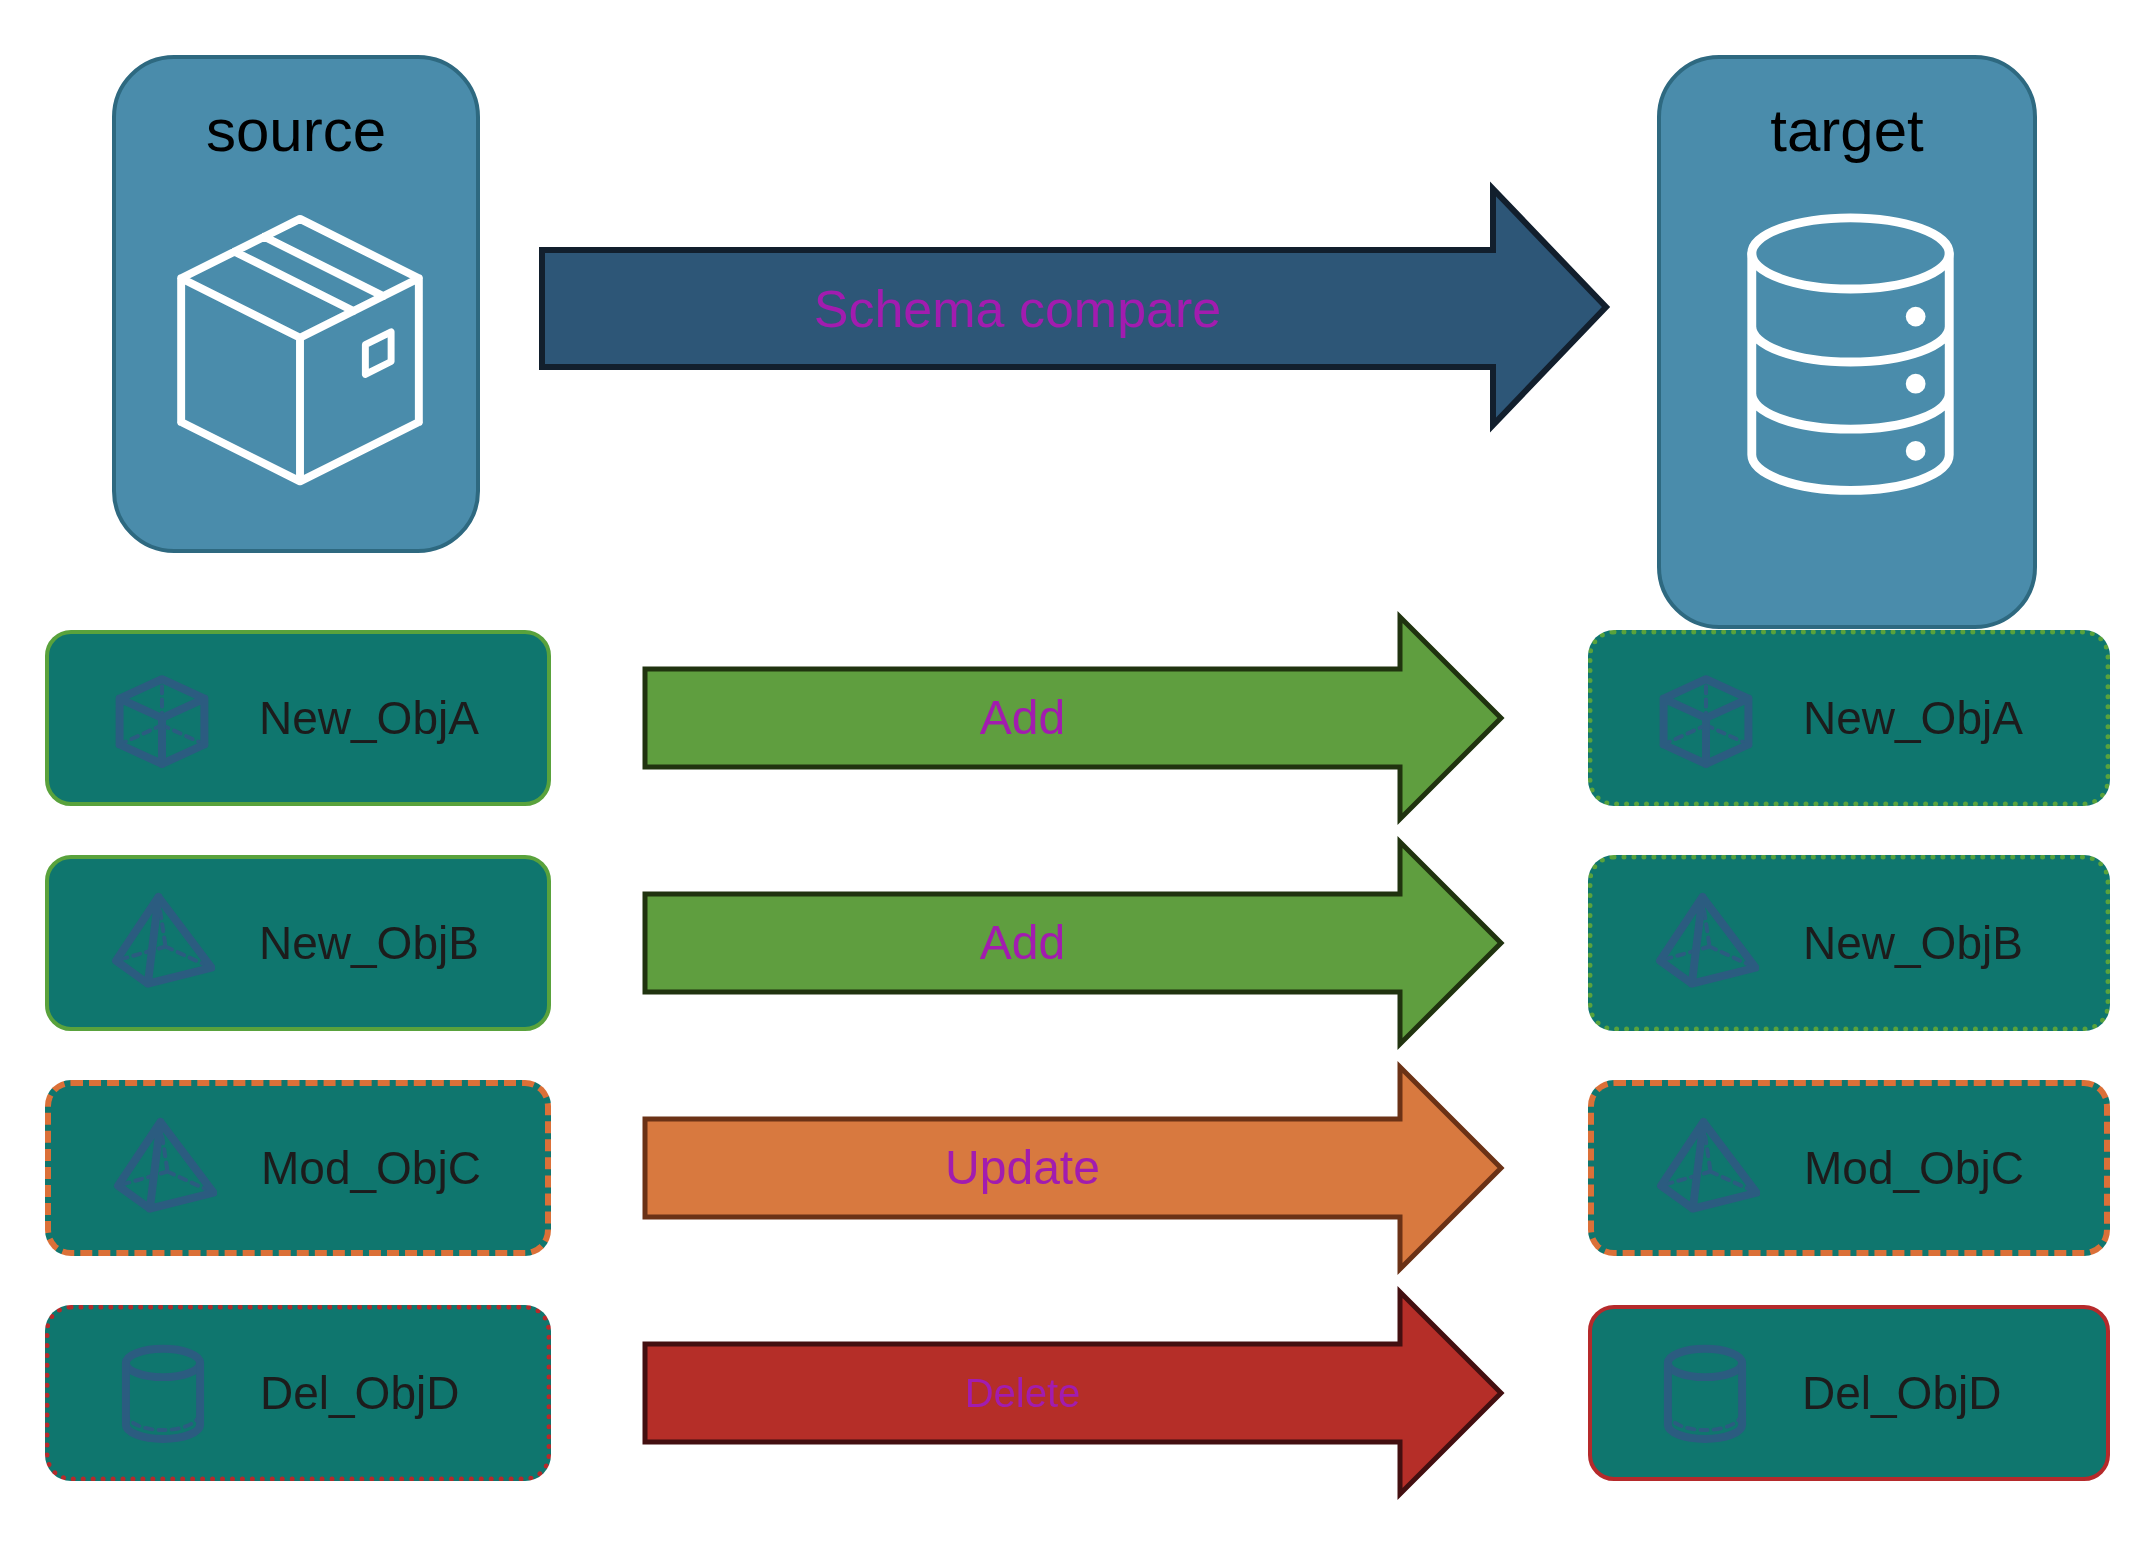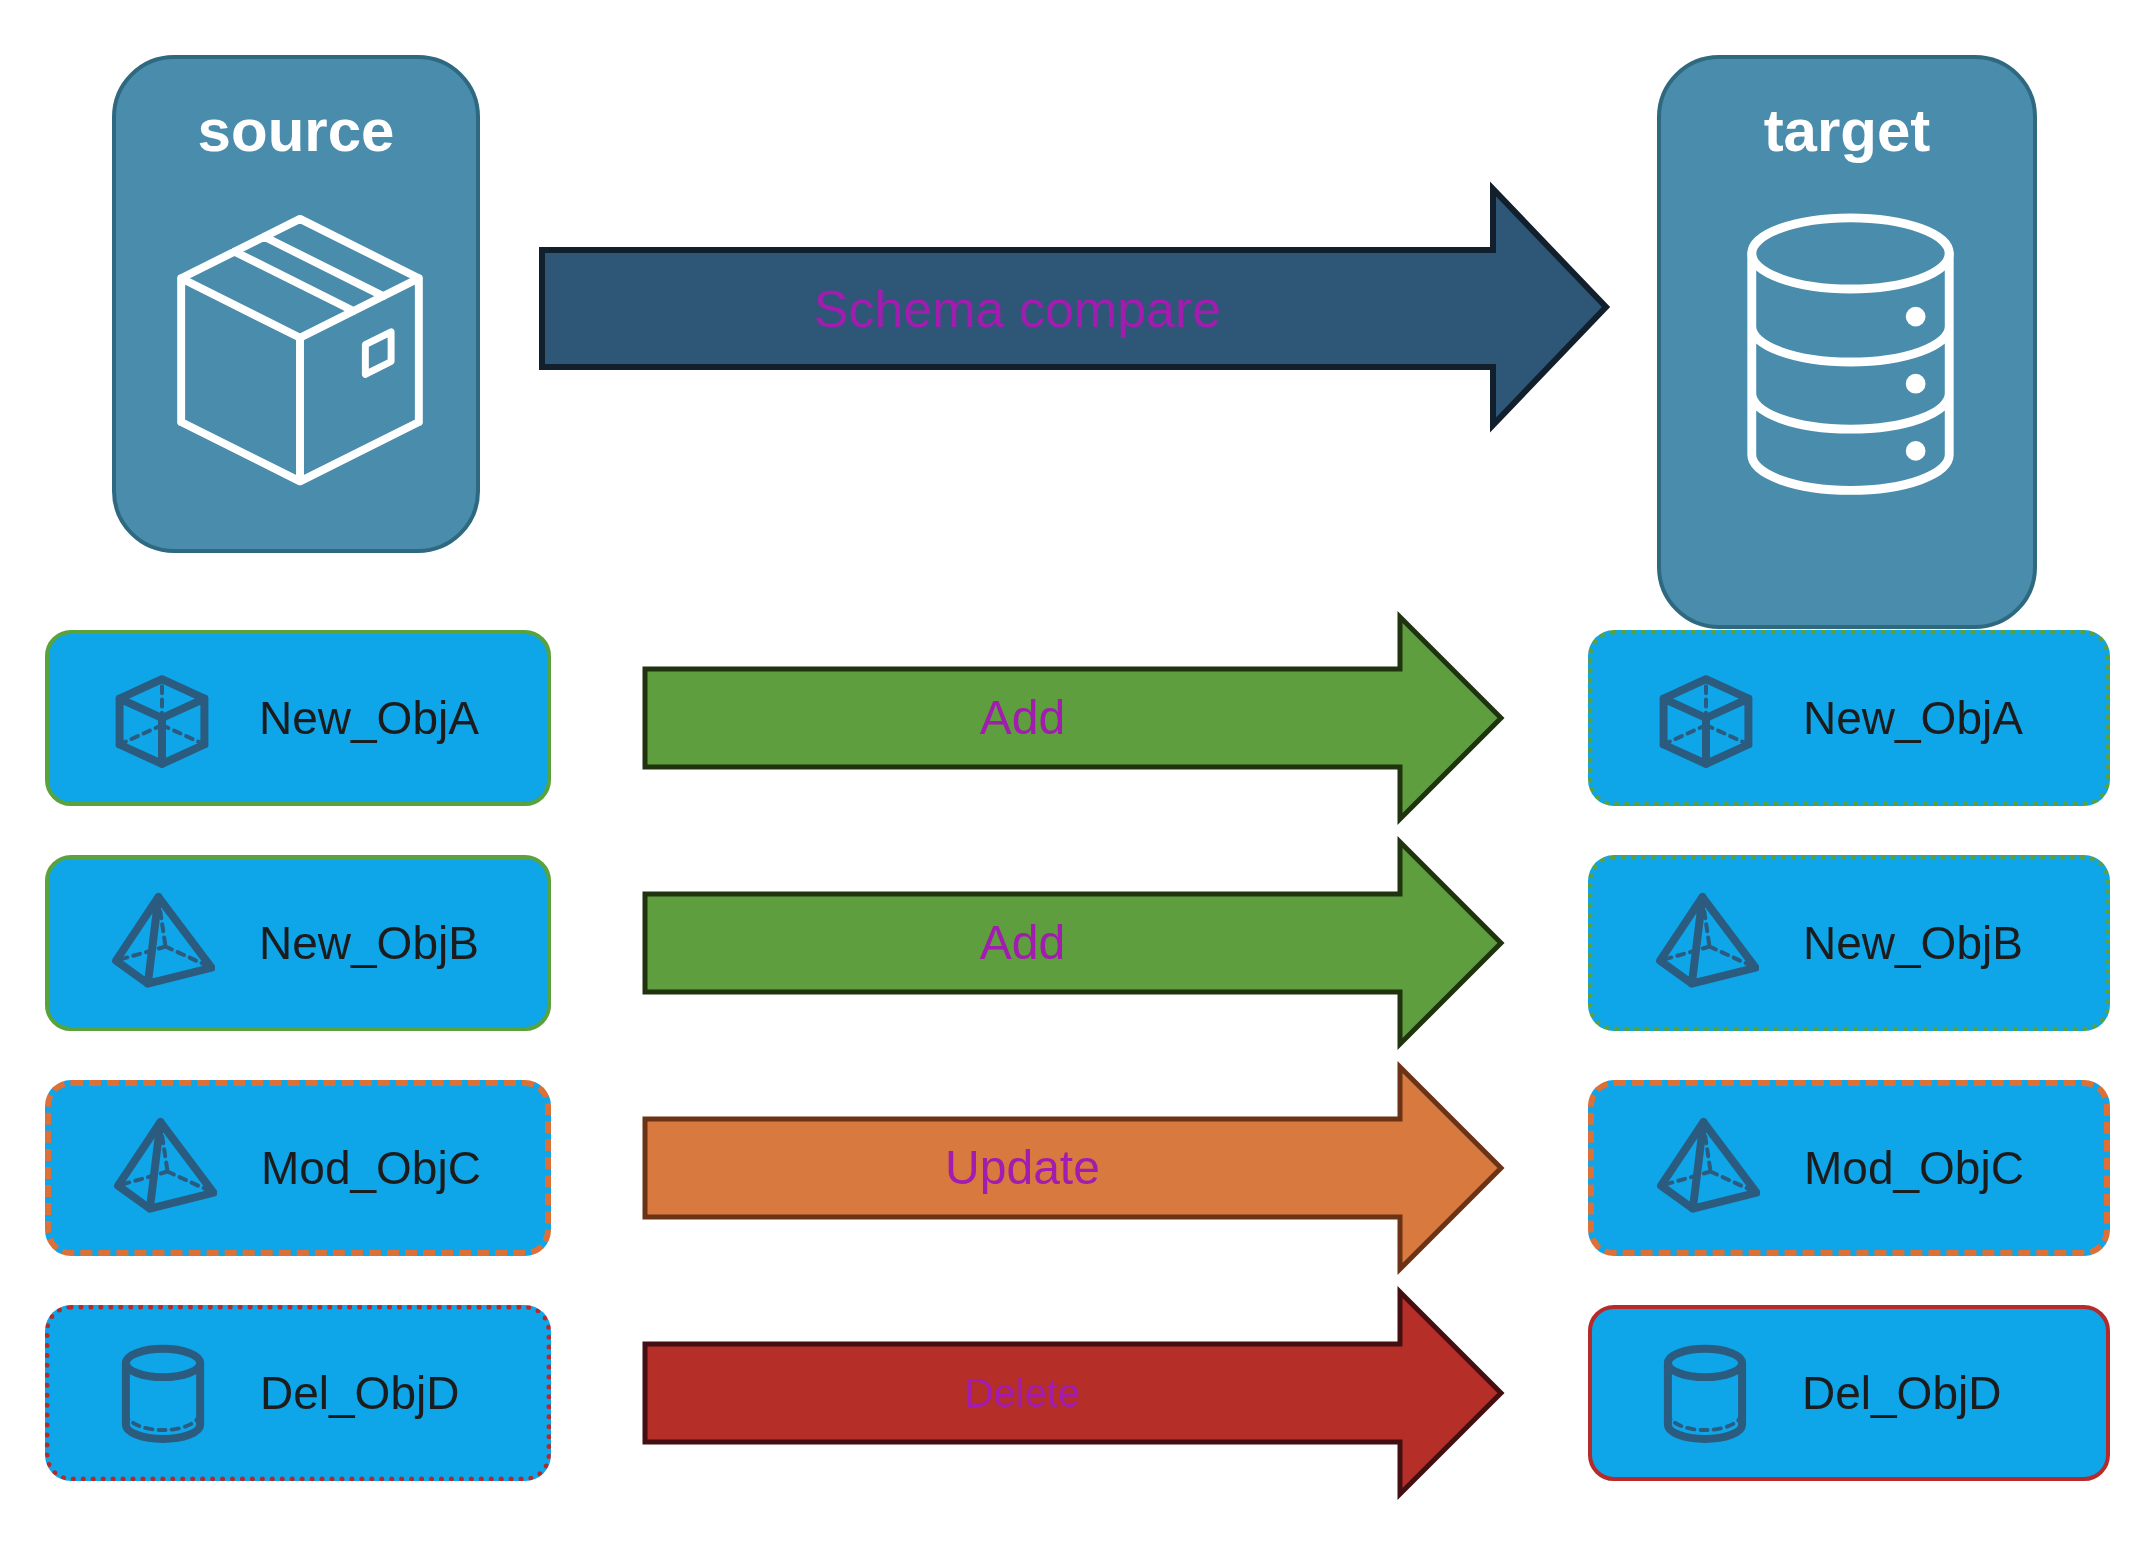--- a/index.html
+++ b/index.html
@@ -7,29 +7,29 @@
     position:relative;width:2150px;height:1550px;background:#ffffff;
     font-family:"Liberation Sans",sans-serif;overflow:hidden;
   }
   
   .node{
     position:absolute;background:#4A8CAB;border:4px solid #2E6980;
     border-radius:62px;box-sizing:border-box;
   }
   .node-label{
     position:absolute;left:0;width:100%;top:42px;text-align:center;
-    color:#ffffff;font-weight:bold;font-size:60px;line-height:1;
+    color:#000000;font-weight:normal;font-size:60px;line-height:1;
   }
   .node-icon{position:absolute;}
   .white-stroke{fill:none;stroke:#ffffff;stroke-width:8;stroke-linejoin:round;stroke-linecap:round;}
   .white-stroke-thick{fill:none;stroke:#ffffff;stroke-width:9;stroke-linejoin:round;stroke-linecap:round;}
 
   
   .obj-card{
-    position:absolute;box-sizing:border-box;border-radius:26px;background:#0ea5e9;
+    position:absolute;box-sizing:border-box;border-radius:26px;background:#0f766e;
     display:flex;align-items:center;padding-left:60px;gap:44px;
   }
   .b-green-solid  {border:4px solid  #59A23C;}
   .b-green-dotted {border:5px dotted #59A23C;}
   .b-orange-dashed{border:6px dashed #DB7038;}
   .b-red-dotted   {border:5px dotted #B52A2B;}
   .b-red-solid    {border:4px solid  #B52A2B;}
   .obj-name{font-size:46px;color:#1C1C1C;line-height:1;}
   .obj-icon{width:106px;height:106px;flex:0 0 auto;}
   .icon-vis{fill:none;stroke:#2B5C80;stroke-width:9;stroke-linejoin:round;stroke-linecap:round;}

